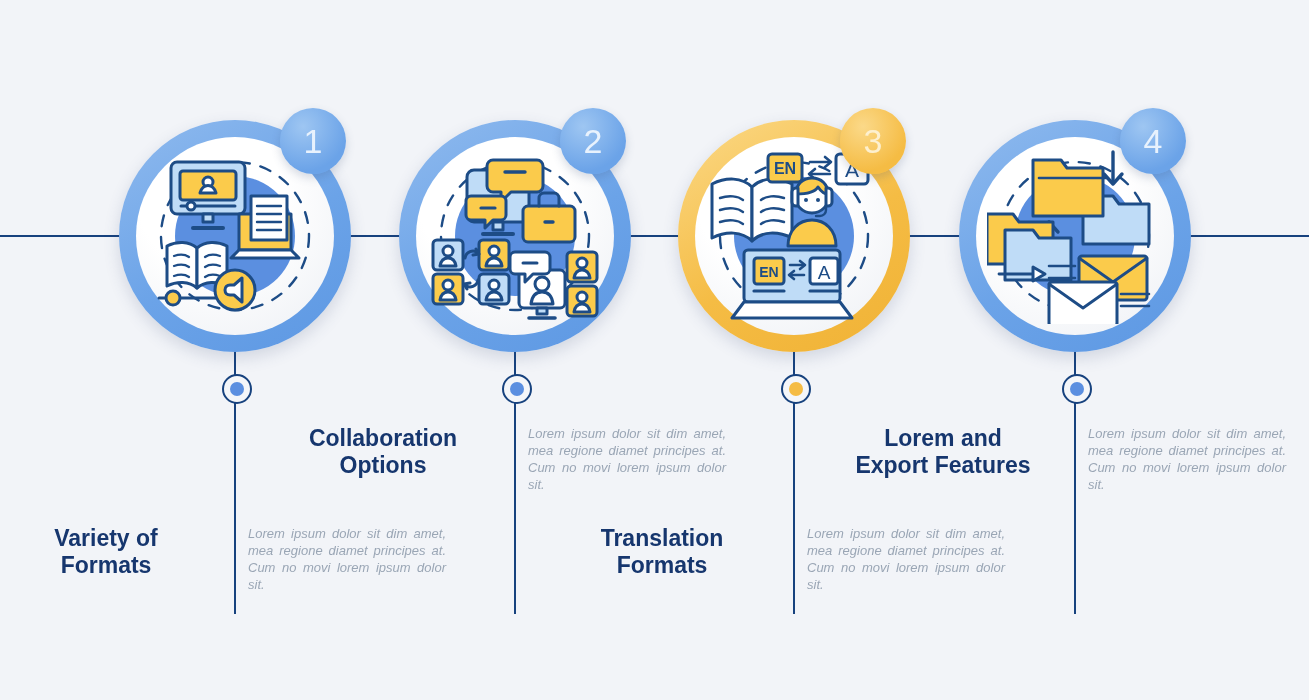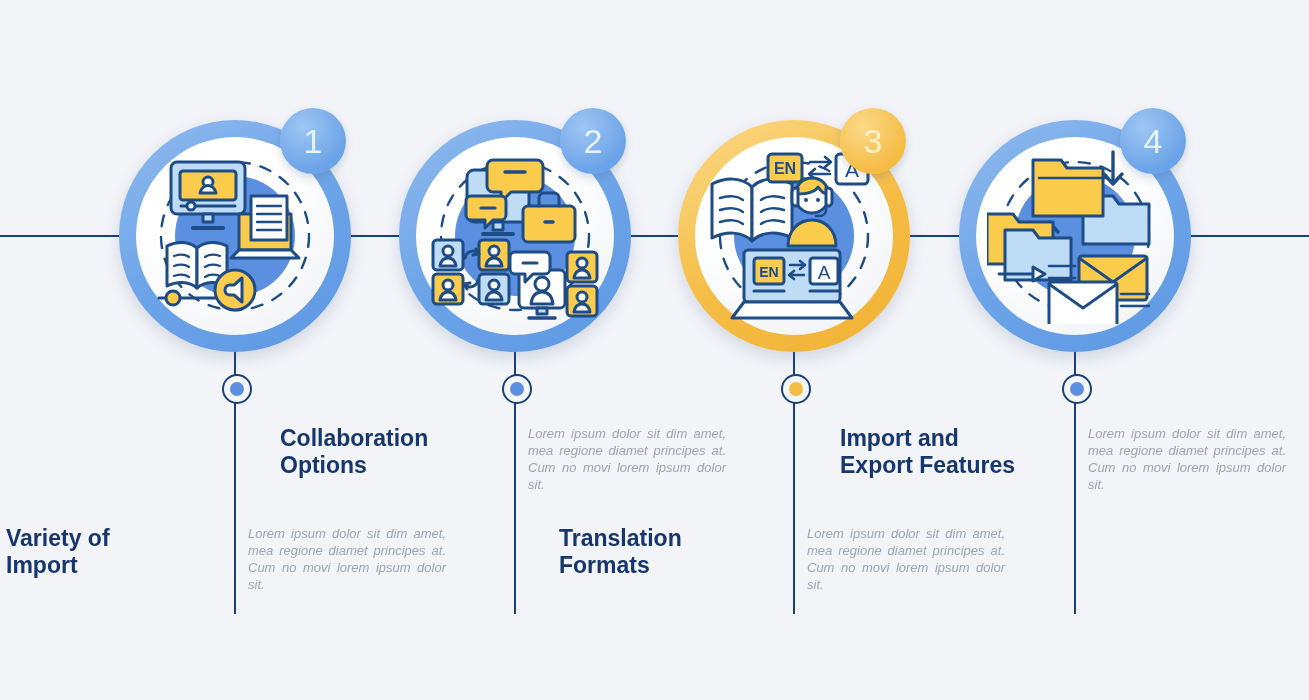--- a/index.html
+++ b/index.html
@@ -56,21 +56,21 @@
     display:flex;align-items:center;justify-content:center;
   }
   .dot i{display:block;width:14px;height:14px;border-radius:50%;}
   .dot.d-blue i{background:#5b8fe0;}
   .dot.d-orange i{background:#f5bc44;}
 
   
   .txtrow{position:absolute;display:flex;align-items:flex-start;}
   .title{
     color:#16366e;font-weight:bold;font-size:23px;line-height:1.17;
-    text-align:left;white-space:pre-line;
+    text-align:center;white-space:pre-line;
   }
   .desc{
     color:#9aa6b5;font-size:13px;line-height:1.32;
     text-align:justify;white-space:pre-line;font-style:italic;
   }
   .t-left .title{margin-right:32px;}
 </style>
 </head>
 <body>
 
@@ -122,21 +122,21 @@
       <span>1</span>
     </div>
 
     <div class="connector" style="left:234px;top:352px;height:262px;"></div>
     <div class="dot d-blue" style="left:222px;top:374px;">
         <i></i>
       </div>
 
     <div class="txtrow t-left" style="left:0px;top:525px;width:234px;justify-content:flex-end;">
       <div class="title" style="margin-right:28px;width:200px;">Variety of
-Import</div>
+Formats</div>
     </div>
     <div class="txtrow" style="left:248px;top:525px;width:200px;">
       <div class="desc" style="width:198px;">Lorem ipsum dolor sit dim amet, mea regione diamet principes at. Cum no movi lorem ipsum dolor sit.</div>
     </div>
   </div>
 
   <div class="node">
     <div class="circle-wrap" style="left:399px;top:120px;">
       <div class="outer-ring" style="background:linear-gradient(150deg,#8fbaee 0%,#6ba3e8 55%,#5d98e3 100%);"></div>
       <div class="inner-white"></div>
@@ -331,21 +331,21 @@
     <div class="badge b-blue" style="left:1120px;top:108px;">
       <span>4</span>
     </div>
 
     <div class="connector" style="left:1074px;top:352px;height:262px;"></div>
     <div class="dot d-blue" style="left:1062px;top:374px;">
         <i></i>
       </div>
 
     <div class="txtrow" style="left:840px;top:425px;width:234px;justify-content:flex-end;">
-      <div class="title" style="margin-right:28px;width:222px;">Import and
+      <div class="title" style="margin-right:28px;width:222px;">Lorem and
 Export Features</div>
     </div>
     <div class="txtrow" style="left:1088px;top:425px;width:200px;">
       <div class="desc" style="width:198px;">Lorem ipsum dolor sit dim amet, mea regione diamet principes at. Cum no movi lorem ipsum dolor sit.</div>
     </div>
   </div>
 
 </div>
 
 </body></html>

